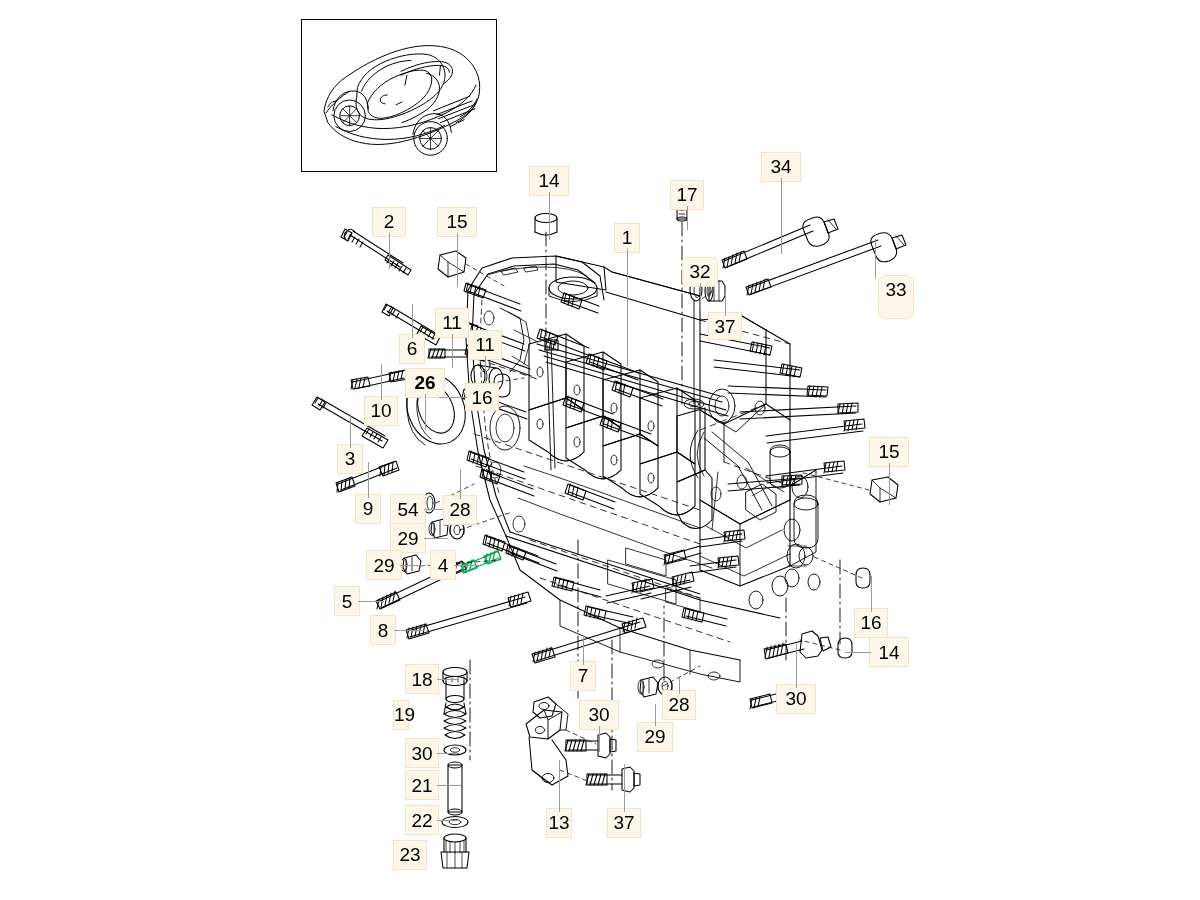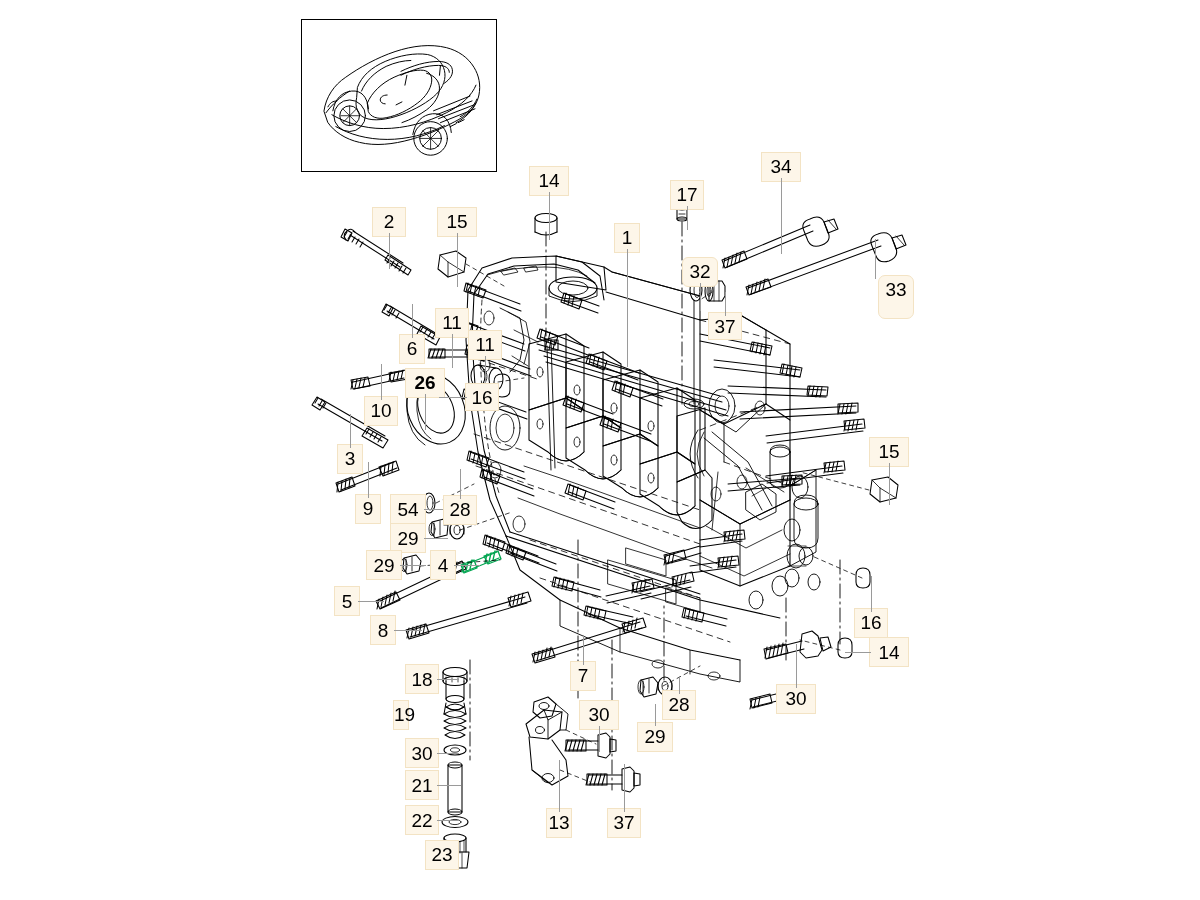--- a/index.html
+++ b/index.html
@@ -904,21 +904,21 @@
       </div>
       <div class="lead horz" style="left: 437px; top: 753px; width: 22px;"></div>
       <div class="callout h" style="left: 405px; top: 770px; width: 34px; height: 30px;">
         <span class="num">21</span>
       </div>
       <div class="lead horz" style="left: 437px; top: 785px; width: 24px;"></div>
       <div class="callout h" style="left: 405px; top: 805px; width: 34px; height: 30px;">
         <span class="num">22</span>
       </div>
       <div class="lead horz" style="left: 437px; top: 820px; width: 22px;"></div>
-      <div class="callout v" style="left: 425px; top: 840px; width: 34px; height: 30px;">
+      <div class="callout v" style="left: 393px; top: 840px; width: 34px; height: 30px;">
         <span class="num">23</span>
       </div>
       <div class="callout v" style="left: 579px; top: 700px; width: 40px; height: 30px;">
         <span class="num">30</span>
       </div>
       <div class="lead vert" style="left: 599px; top: 726px; height: 26px;"></div>
       <div class="callout v" style="left: 637px; top: 722px; width: 36px; height: 30px;">
         <span class="num">29</span>
       </div>
       <div class="lead vert" style="left: 655px; top: 704px; height: 22px;"></div>

